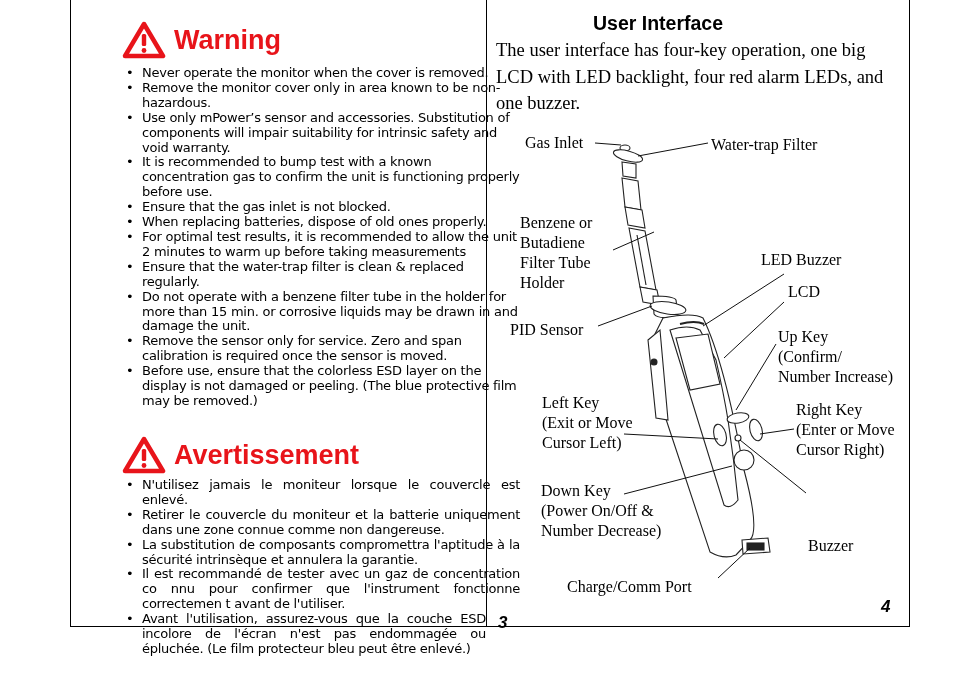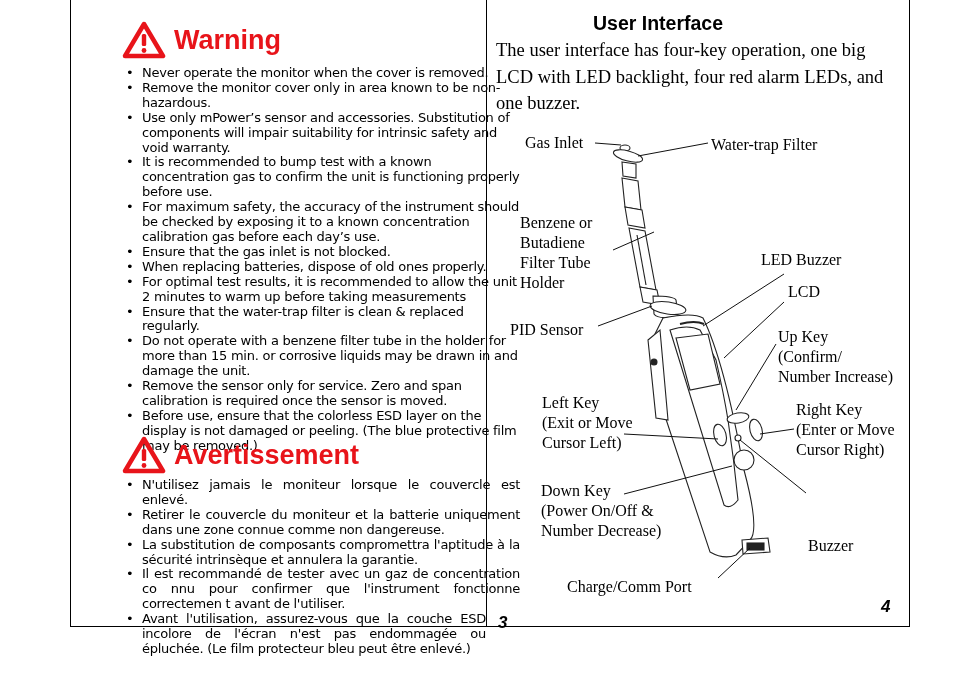--- a/index.html
+++ b/index.html
@@ -34,21 +34,20 @@
       <rect x="19.8" y="13" width="4.4" height="12" rx="1.5" fill="#e8141a"></rect>
       <circle cx="22" cy="29.5" r="2.4" fill="#e8141a"></circle>
     </svg>
     <span class="warn-title">Warning</span>
   </div>
   <ul class="blist" style="top:48px;">
     <li>Never operate the monitor when the cover is removed.</li>
     <li>Remove the monitor cover only in area known to be non-hazardous.</li>
     <li>Use only mPower’s sensor and accessories. Substitution of components will impair suitability for intrinsic safety and void warranty.</li>
     <li>It is recommended to bump test with a known concentration gas to confirm the unit is functioning properly before use.</li>
-    <li>For maximum safety, the accuracy of the instrument should be checked by exposing it to a known concentration calibration gas before each day’s use.</li>
     <li>Ensure that the gas inlet is not blocked.</li>
     <li>When replacing batteries, dispose of old ones properly.</li>
     <li>For optimal test results, it is recommended to allow the unit 2 minutes to warm up before taking measurements</li>
     <li>Ensure that the water-trap filter is clean &amp; replaced regularly.</li>
     <li>Do not operate with a benzene filter tube in the holder for more than 15 min. or corrosive liquids may be drawn in and damage the unit.</li>
     <li>Remove the sensor only for service. Zero and span calibration is required once the sensor is moved.</li>
     <li>Before use, ensure that the colorless ESD layer on the display is not damaged or peeling. (The blue protective film may be removed.)</li>
   </ul>
 
   <div class="warn-head" style="top:418px;">

